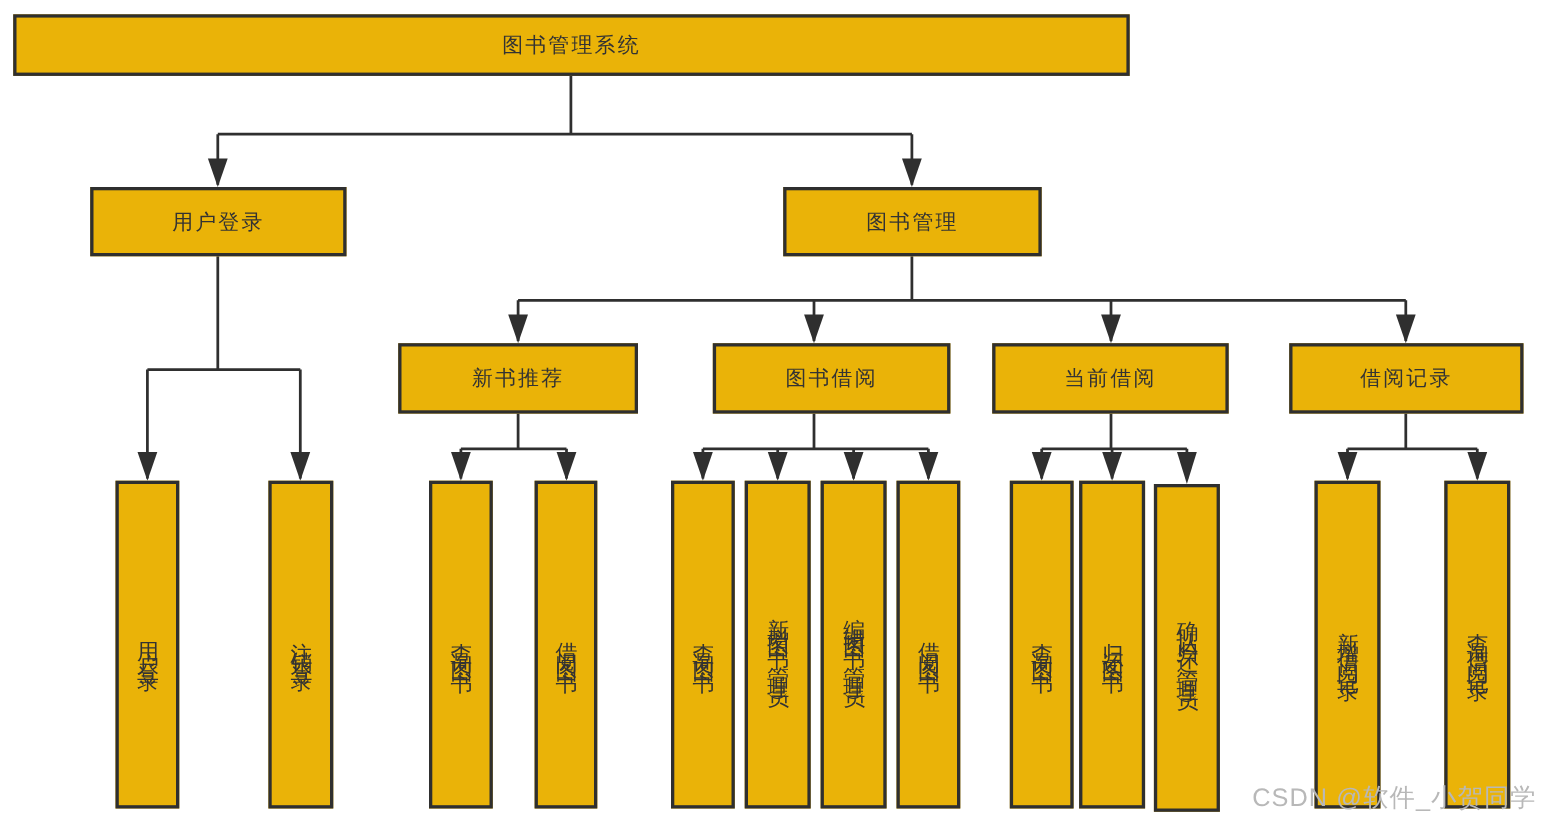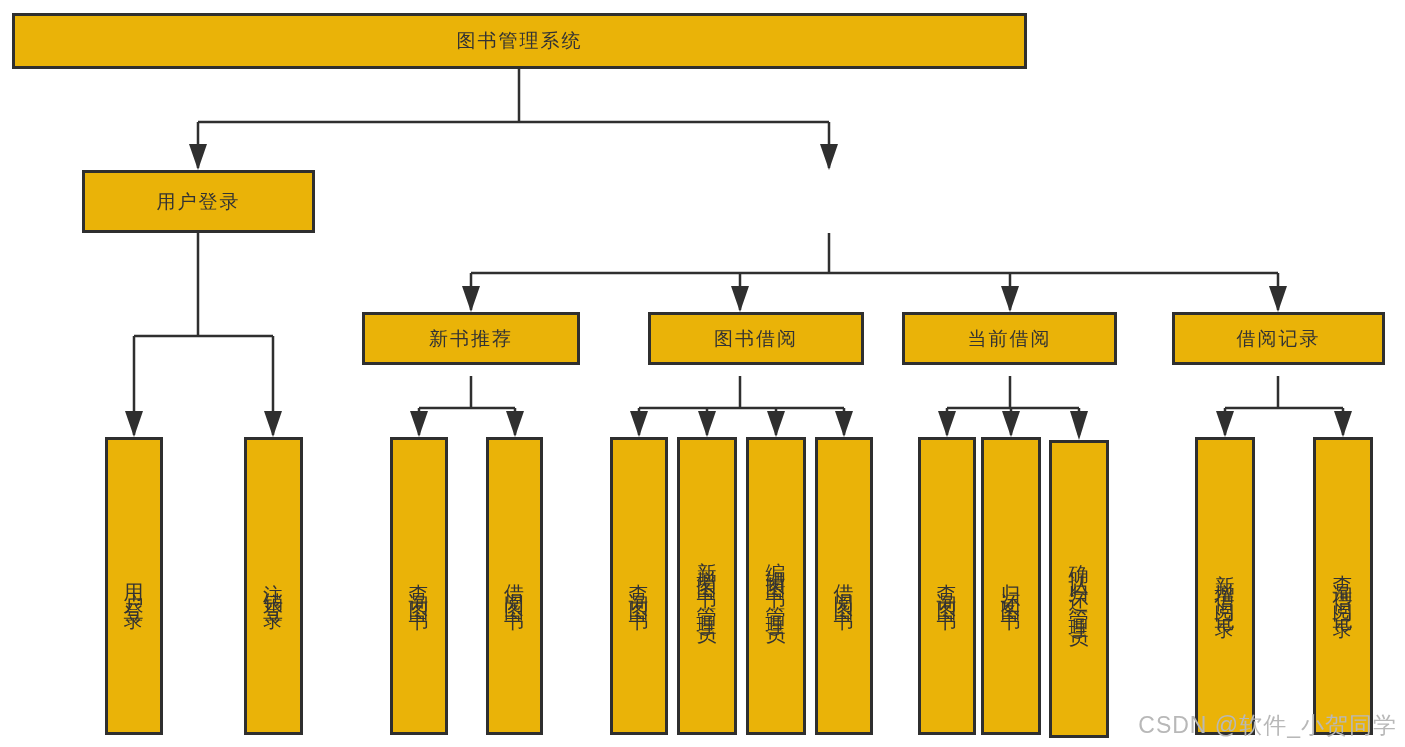--- a/index.html
+++ b/index.html
@@ -11,21 +11,21 @@
   .wire{fill:none;stroke:#2f2f2f;stroke-width:2.5;}
   .ah{fill:#2f2f2f;stroke:none;}
   .box{
     position:absolute;box-sizing:border-box;border:3px solid #2f2f2f;background:#eab308;
     display:flex;align-items:center;justify-content:center;text-align:center;
   }
   .hlabel{font-size:19px;letter-spacing:2px;white-space:nowrap;}
   .root{left:12px;top:13px;width:1015px;height:56px;}
   .lv2a{left:82px;top:170px;width:233px;height:63px;}
   .lv2b{left:712px;top:170px;width:235px;height:63px;}
-  .lv3{top:312px;height:53px;}
+  .lv3{top:312px;height:64px;}
   .lv3a{left:362px;width:218px;}
   .lv3b{left:632px;width:216px;margin-left:16px;}
   .lv3c{left:902px;width:215px;}
   .lv3d{left:1172px;width:213px;}
   .leaf{top:437px;height:298px;}
   .vtext{
     writing-mode:vertical-rl;text-orientation:mixed;
     font-size:20px;letter-spacing:9px;line-height:1;white-space:nowrap;
   }
   .watermark{
@@ -74,20 +74,23 @@
     <polygon class="ah" points="1216,411 1234,411 1225,437"></polygon>
     <polygon class="ah" points="1334,411 1352,411 1343,437"></polygon>
   </svg>
 
   <div class="box root">
     <span class="hlabel">图书管理系统</span>
   </div>
 
   <div class="box lv2a">
     <span class="hlabel">用户登录</span>
+  </div>
+  <div class="box lv2b">
+    <span class="hlabel">图书管理</span>
   </div>
 
   <div class="box lv3 lv3a">
     <span class="hlabel">新书推荐</span>
   </div>
   <div class="box lv3 lv3b">
     <span class="hlabel">图书借阅</span>
   </div>
   <div class="box lv3 lv3d">
     <span class="hlabel">借阅记录</span>

